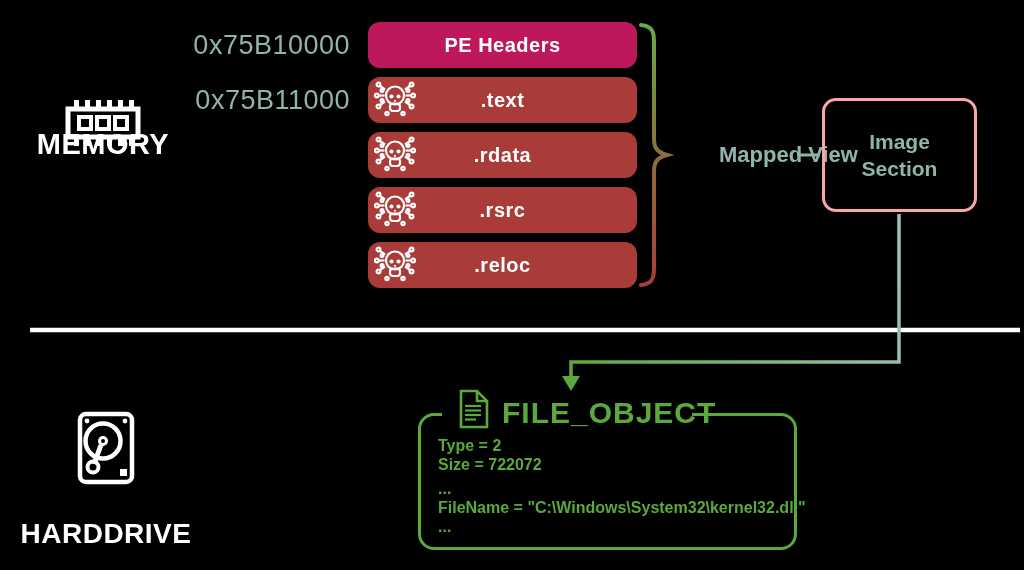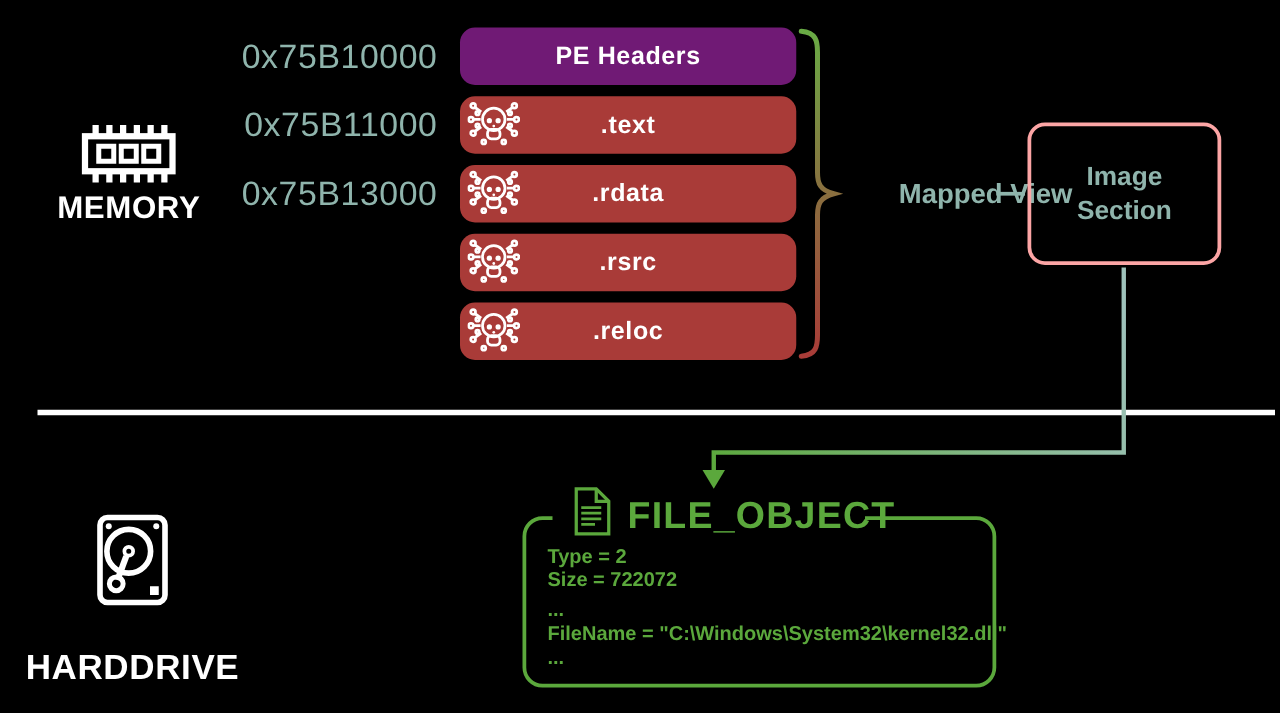--- a/index.html
+++ b/index.html
@@ -3,29 +3,29 @@
 <meta charset="utf-8">
 <style>
   html,body{margin:0;padding:0;background:#000;}
   .canvas{
     position:relative;width:1024px;height:570px;background:#000;
     font-family:"Liberation Sans",sans-serif;overflow:hidden;
   }
   .abs{position:absolute;}
   
   .hw-label{color:#fff;font-weight:bold;letter-spacing:0.5px;text-align:center;}
-  .memory-label{left:30px;top:152px;width:146px;font-size:25px;}
+  .memory-label{left:30px;top:128px;width:146px;font-size:29px;}
   .harddrive-label{left:15px;top:518px;width:182px;font-size:28px;}
   
   .addr{left:170px;width:180px;height:46px;line-height:46px;text-align:right;
         color:#8fb4ac;font-weight:normal;font-size:27px;letter-spacing:0.5px;}
   
   .mrow{left:368px;width:269px;height:46px;border-radius:12px;
         display:flex;align-items:center;justify-content:center;}
-  .mrow.clean{background:#701a75;}
+  .mrow.clean{background:#be185d;}
   .mrow.infected{background:#a93b38;}
   .mrow .sec-label{color:#fff;font-weight:bold;font-size:20px;letter-spacing:0.5px;}
   .skull{position:absolute;left:6px;top:3px;}
   
   .mapped-view{left:674px;top:142px;color:#8fb4ac;font-weight:bold;font-size:22px;margin-left:45px;}
   .image-section{left:822px;top:98px;width:149px;height:108px;border:3px solid #fca5a5;
         border-radius:14px;display:flex;align-items:center;justify-content:center;
         color:#8fb4ac;font-weight:bold;font-size:21px;line-height:1.3;
         text-align:center;white-space:pre-line;}
   
@@ -94,21 +94,20 @@
     <line x1="24" y1="34" x2="17" y2="53" stroke="#fff" stroke-width="5"></line>
     <circle cx="16" cy="56" r="5.5" fill="none" stroke="#fff" stroke-width="4"></circle>
     <circle cx="10" cy="10" r="2.4" fill="#fff"></circle>
     <circle cx="48" cy="10" r="2.4" fill="#fff"></circle>
     <rect x="43" y="58" width="7" height="7" fill="#fff"></rect>
   </svg>
   <div class="abs hw-label harddrive-label">HARDDRIVE</div>
 
   <div class="abs addr" style="top:22px;">0x75B10000</div>
   <div class="abs addr" style="top:77px;">0x75B11000</div>
-  <div class="abs addr" style="top:132px;">0x75B13000</div>
 
   <div class="abs mrow clean" style="top:22px;">
     <span class="sec-label">PE Headers</span>
   </div>
 
   <div class="abs mrow infected" style="top:77px;">
     <svg class="skull" width="42" height="40" viewBox="0 0 42 40">
       <g stroke="#fff" stroke-width="2.2" fill="none">
         <circle cx="21" cy="15.5" r="9"></circle>
         <rect x="16" y="23.5" width="10" height="7.5" rx="3"></rect>

